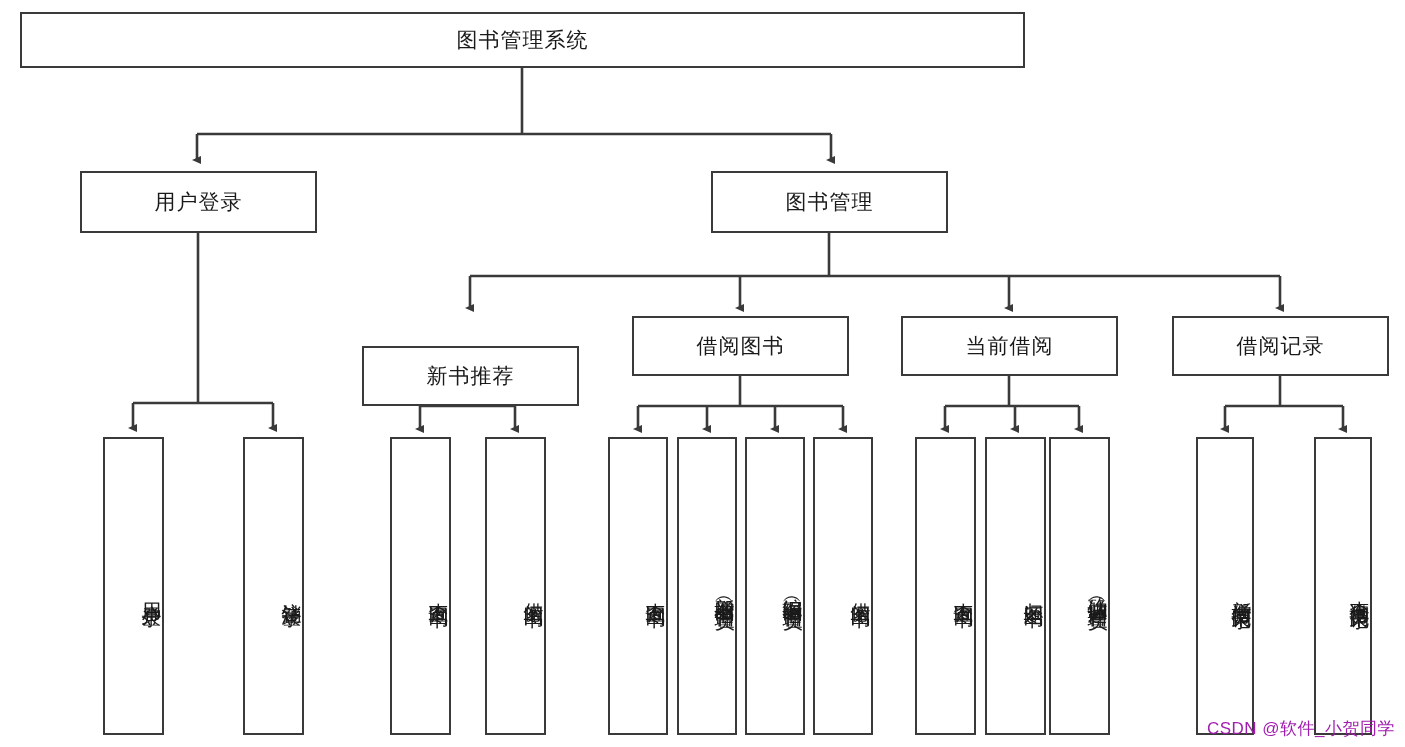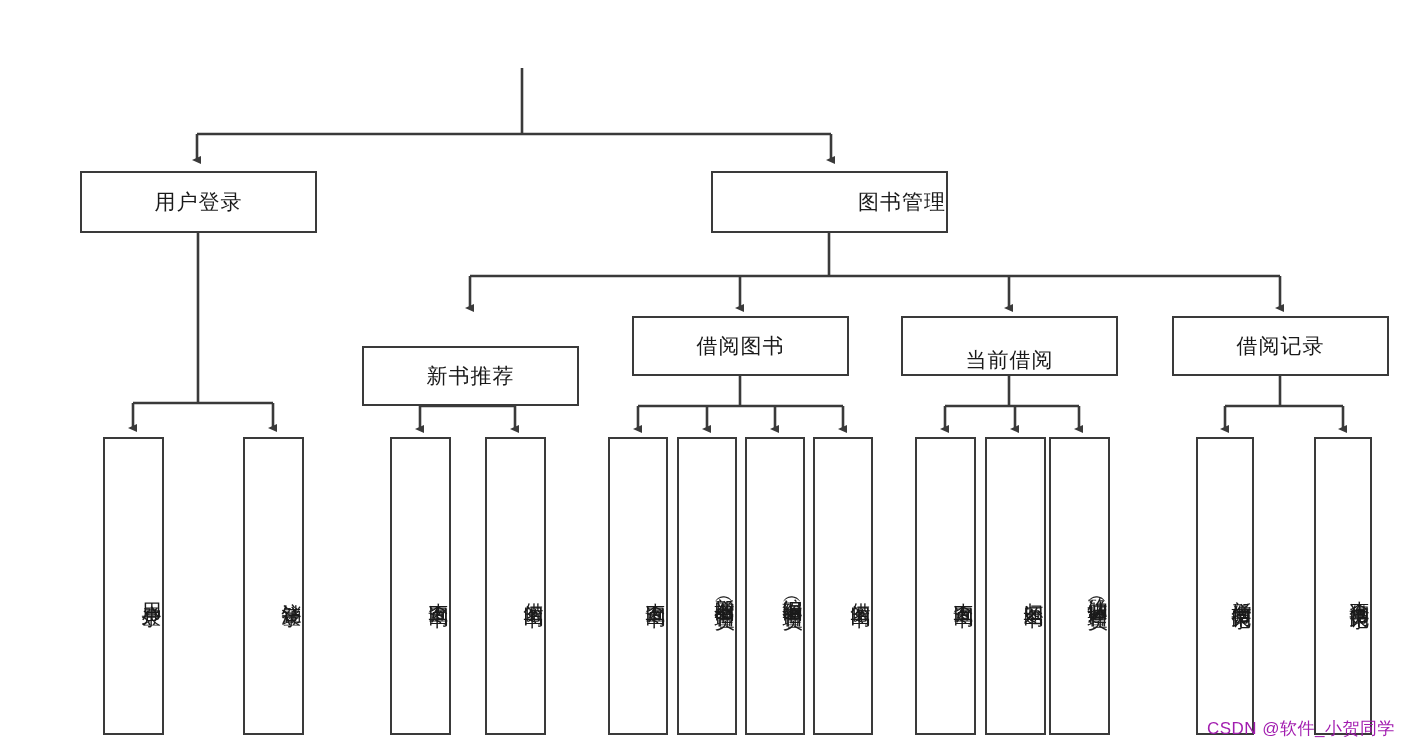--- a/index.html
+++ b/index.html
@@ -113,35 +113,38 @@
       <path d="M1015,406 L1015,429" marker-end="url(#arrow)"></path>
       <path d="M1079,406 L1079,429" marker-end="url(#arrow)"></path>
 
       <path d="M1280,376 L1280,406"></path>
       <path d="M1225,406 L1343,406"></path>
       <path d="M1225,406 L1225,429" marker-end="url(#arrow)"></path>
       <path d="M1343,406 L1343,429" marker-end="url(#arrow)"></path>
     </g>
   </svg>
 
+  <div class="node horiz" style="left: 20px; top: 12px; width: 1005px; height: 56px;">
+    <span>图书管理系统</span>
+  </div>
 
   <div class="node horiz" style="left: 80px; top: 171px; width: 237px; height: 62px;">
     <span>用户登录</span>
   </div>
-  <div class="node horiz" style="left: 711px; top: 171px; width: 237px; height: 62px; justify-content: flex-end;">
+  <div class="node horiz" style="left: 711px; top: 171px; width: 237px; height: 62px;">
     <span>图书管理</span>
   </div>
 
   <div class="node horiz" style="left: 362px; top: 316px; width: 217px; height: 60px; margin-top: 30px;">
     <span>新书推荐</span>
   </div>
   <div class="node horiz" style="left: 632px; top: 316px; width: 217px; height: 60px;">
     <span>借阅图书</span>
   </div>
-  <div class="node horiz" style="left: 901px; top: 316px; width: 217px; height: 60px; align-items: flex-end;">
+  <div class="node horiz" style="left: 901px; top: 316px; width: 217px; height: 60px;">
     <span>当前借阅</span>
   </div>
   <div class="node horiz" style="left: 1172px; top: 316px; width: 217px; height: 60px; align-items: center;">
     <span>借阅记录</span>
   </div>
 
   <div class="node vert" style="left: 103px; top: 437px; width: 61px; height: 298px;">
     <span>用户登录</span>
   </div>
   <div class="node vert" style="left: 243px; top: 437px; width: 61px; height: 298px;">

